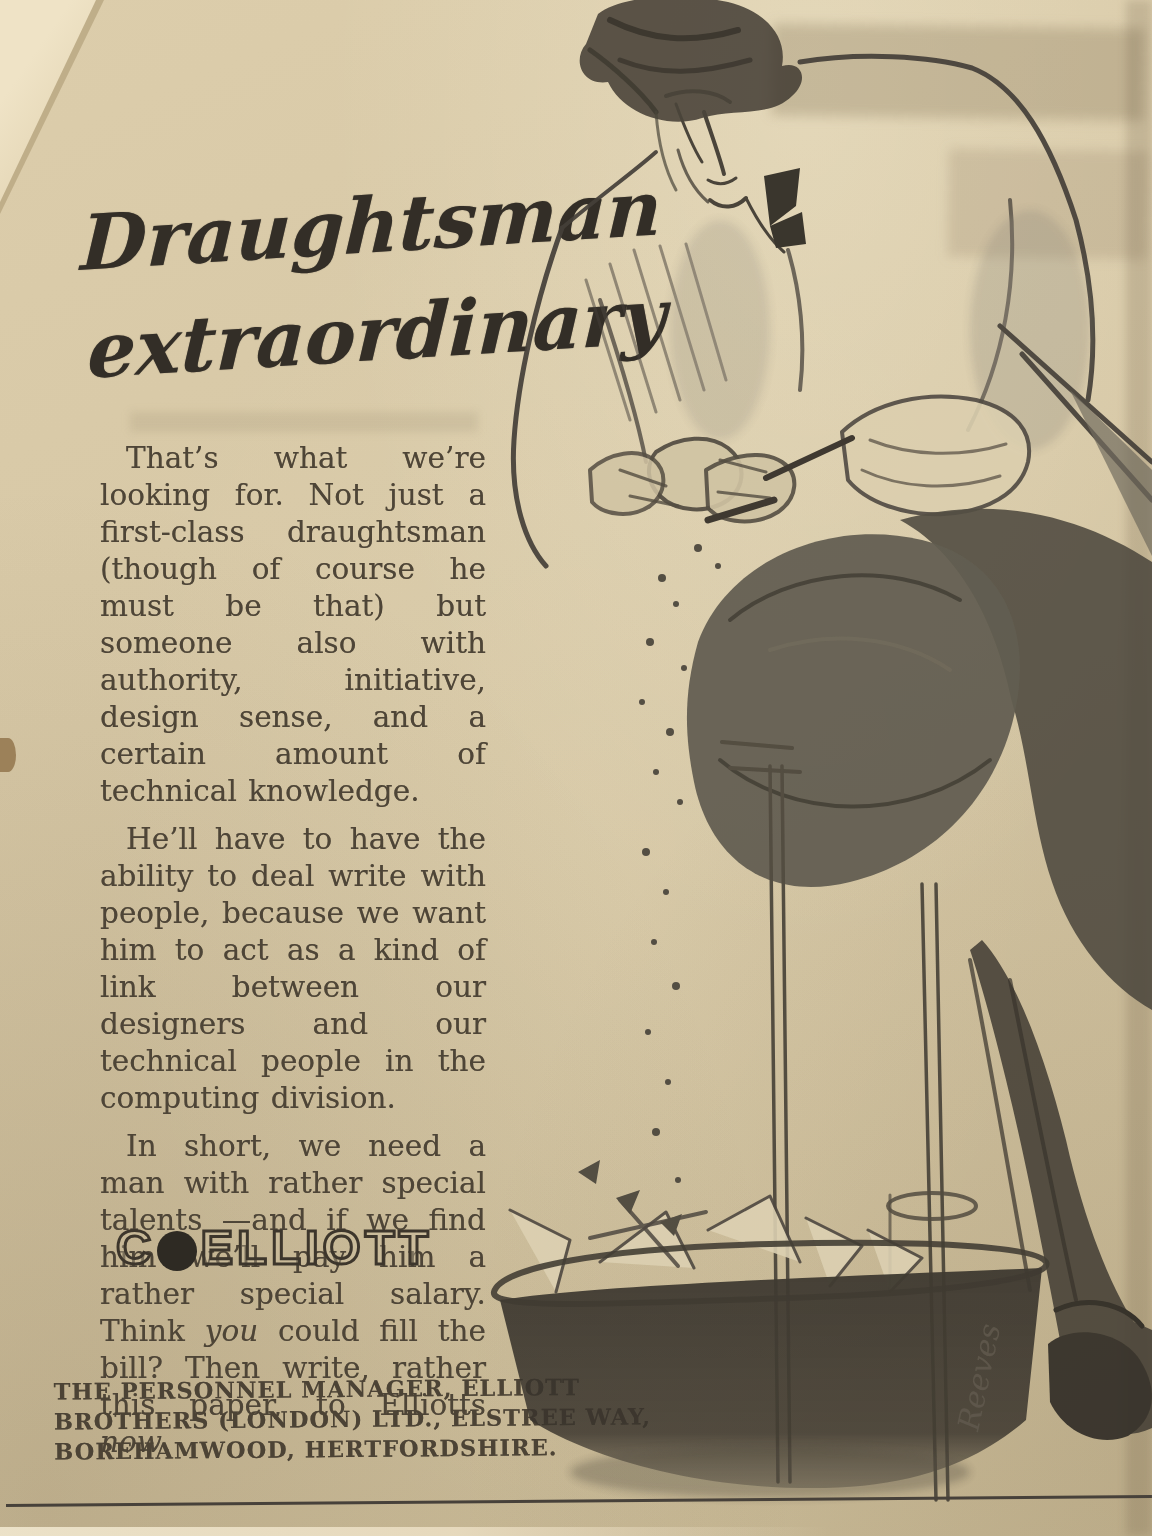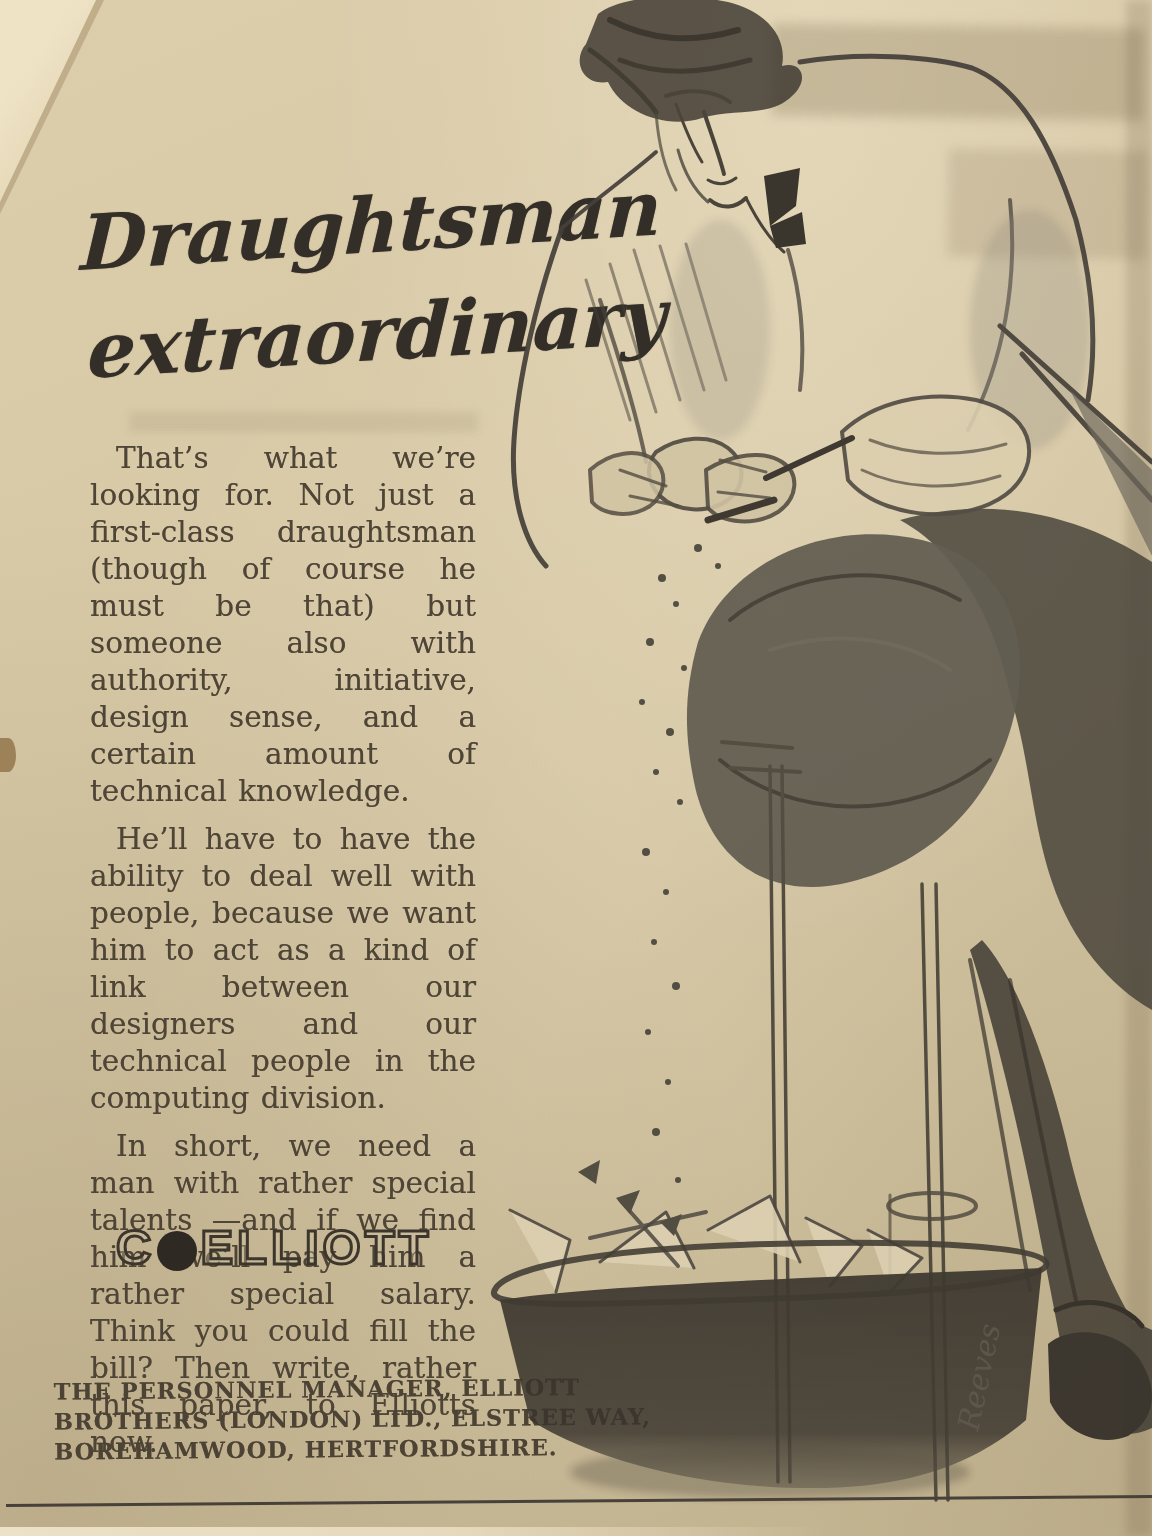--- a/index.html
+++ b/index.html
@@ -33,25 +33,25 @@
   .bottom-sliver{bottom:0;left:0;width:72%;height:9px;opacity:.85;
     background:linear-gradient(90deg,#f4ebd3 0%,#ecdfc4 55%,rgba(217,203,170,0) 100%);}
 
   
   .headline{left:84px;top:172px;transform:rotate(-3.5deg);color:#332e27;}
   .headline .l{font-family:"DejaVu Serif",serif;font-style:italic;font-weight:bold;
     font-size:76px;line-height:108px;transform:skewX(-6deg);white-space:nowrap;
     text-shadow:0 0 1px rgba(51,46,39,.55);}
 
   
-  .copy{left:90px;top:440px;width:386px;color:#4e4537;
+  .copy{left:100px;top:440px;width:386px;color:#4e4537;
     font-size:29.5px;line-height:37px;text-align:justify;
     text-shadow:0 0 .6px rgba(78,69,55,.5);word-spacing:2px;}
   .copy p{margin:0 0 11px 0;text-indent:26px;}
-  .ital{}
+  .ital{font-style:italic;}
 
   
   .logo{left:70px;top:1214px;color:transparent;}
   .logo .row{display:flex;align-items:flex-end;white-space:nowrap;}
   .outline{font-family:"Liberation Sans",sans-serif;font-weight:bold;
     -webkit-text-stroke:3px #3d362c;color:rgba(207,192,160,.35);letter-spacing:4px;}
   .row1 .outline{font-size:62px;line-height:62px;}
   .row2{margin-left:46px;margin-top:9px;}
   .row2 .outline{font-size:49px;line-height:49px;}
   .dotwrap{position:relative;display:inline-block;width:56px;height:84px;}
@@ -84,21 +84,21 @@
 <div class="abs ghost-3"></div>
 <div class="abs edge-shade"></div>
 
 <div class="abs headline">
   <div class="l">Draughtsman</div>
   <div class="l">extraordinary</div>
 </div>
 
 <div class="abs copy">
   <p>That’s what we’re looking for. Not just a first-class draughtsman (though of course he must be that) but someone also with authority, initiative, design sense, and a certain amount of technical knowledge.</p>
-  <p>He’ll have to have the ability to deal well with people, because we want him to act as a kind of link between our designers and our technical people in the computing division.</p>
+  <p>He’ll have to have the ability to deal write with people, because we want him to act as a kind of link between our designers and our technical people in the computing division.</p>
   <p><span>In short, we need a man with rather special talents —and if we find him we’ll pay him a rather special salary. Think </span><span class="ital">you</span><span> could fill the bill? Then write, rather this paper, to Elliotts </span><span class="ital">now</span><span>.</span></p>
 </div>
 
 <div class="abs logo">
   <div class="row row2">
     <span class="outline">C</span>
     <span class="dot-O2"></span>
     <span class="outline">ELLIOTT</span>
   </div>
 </div>

